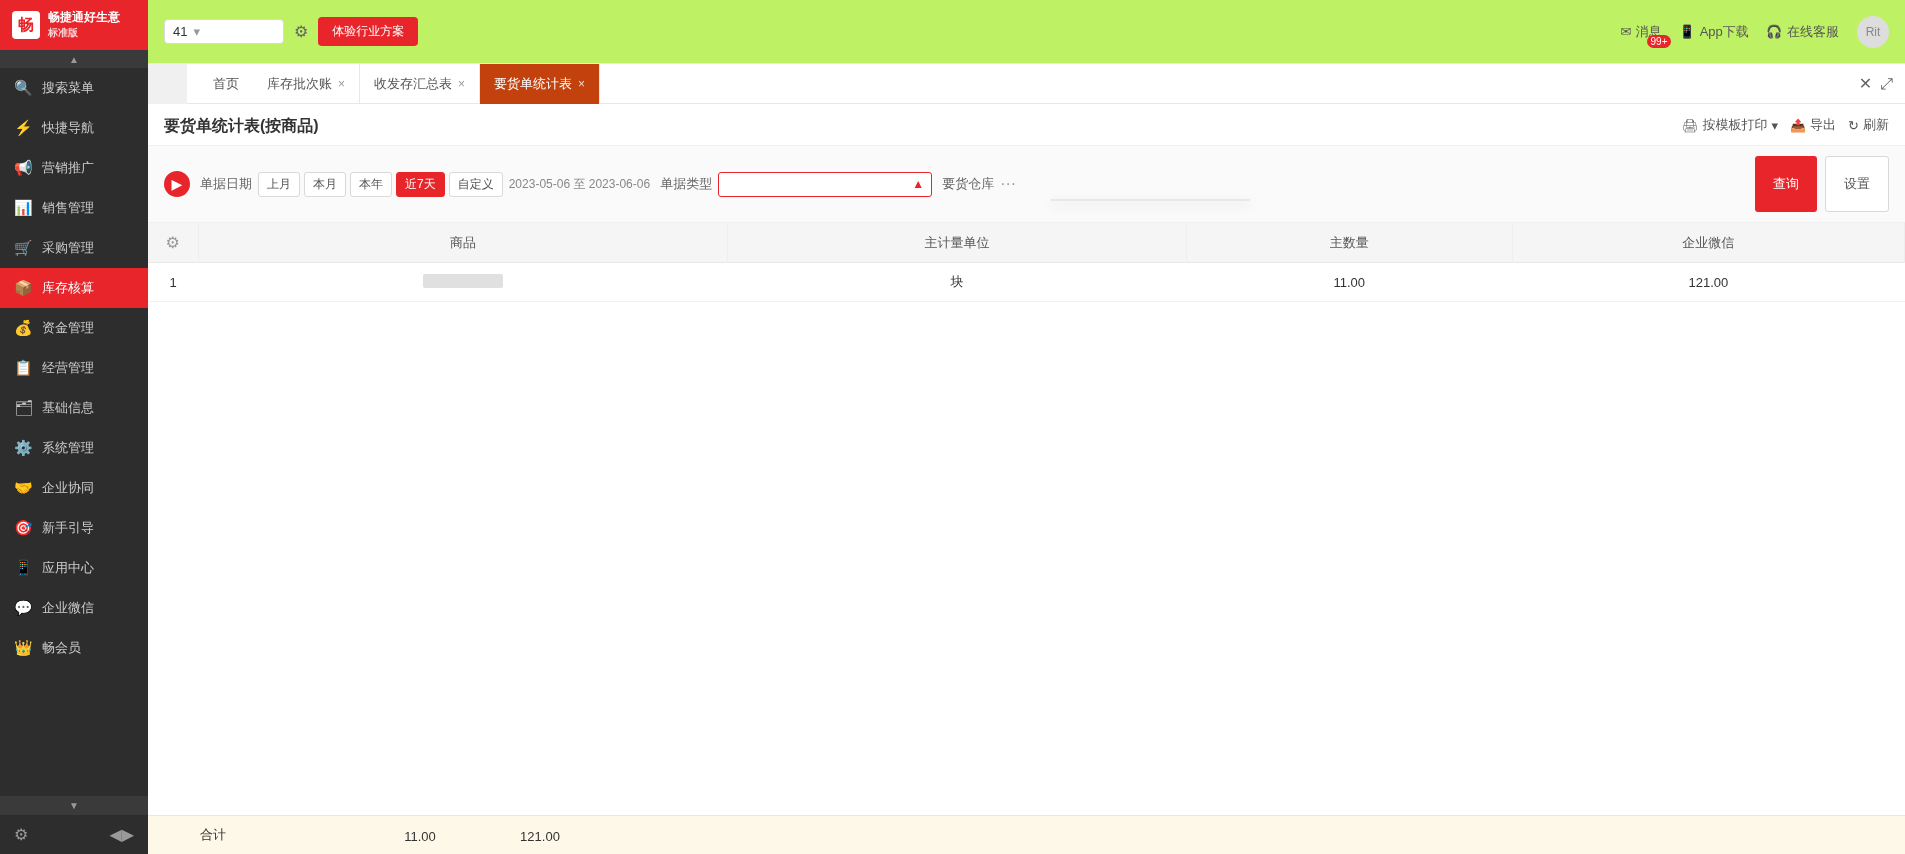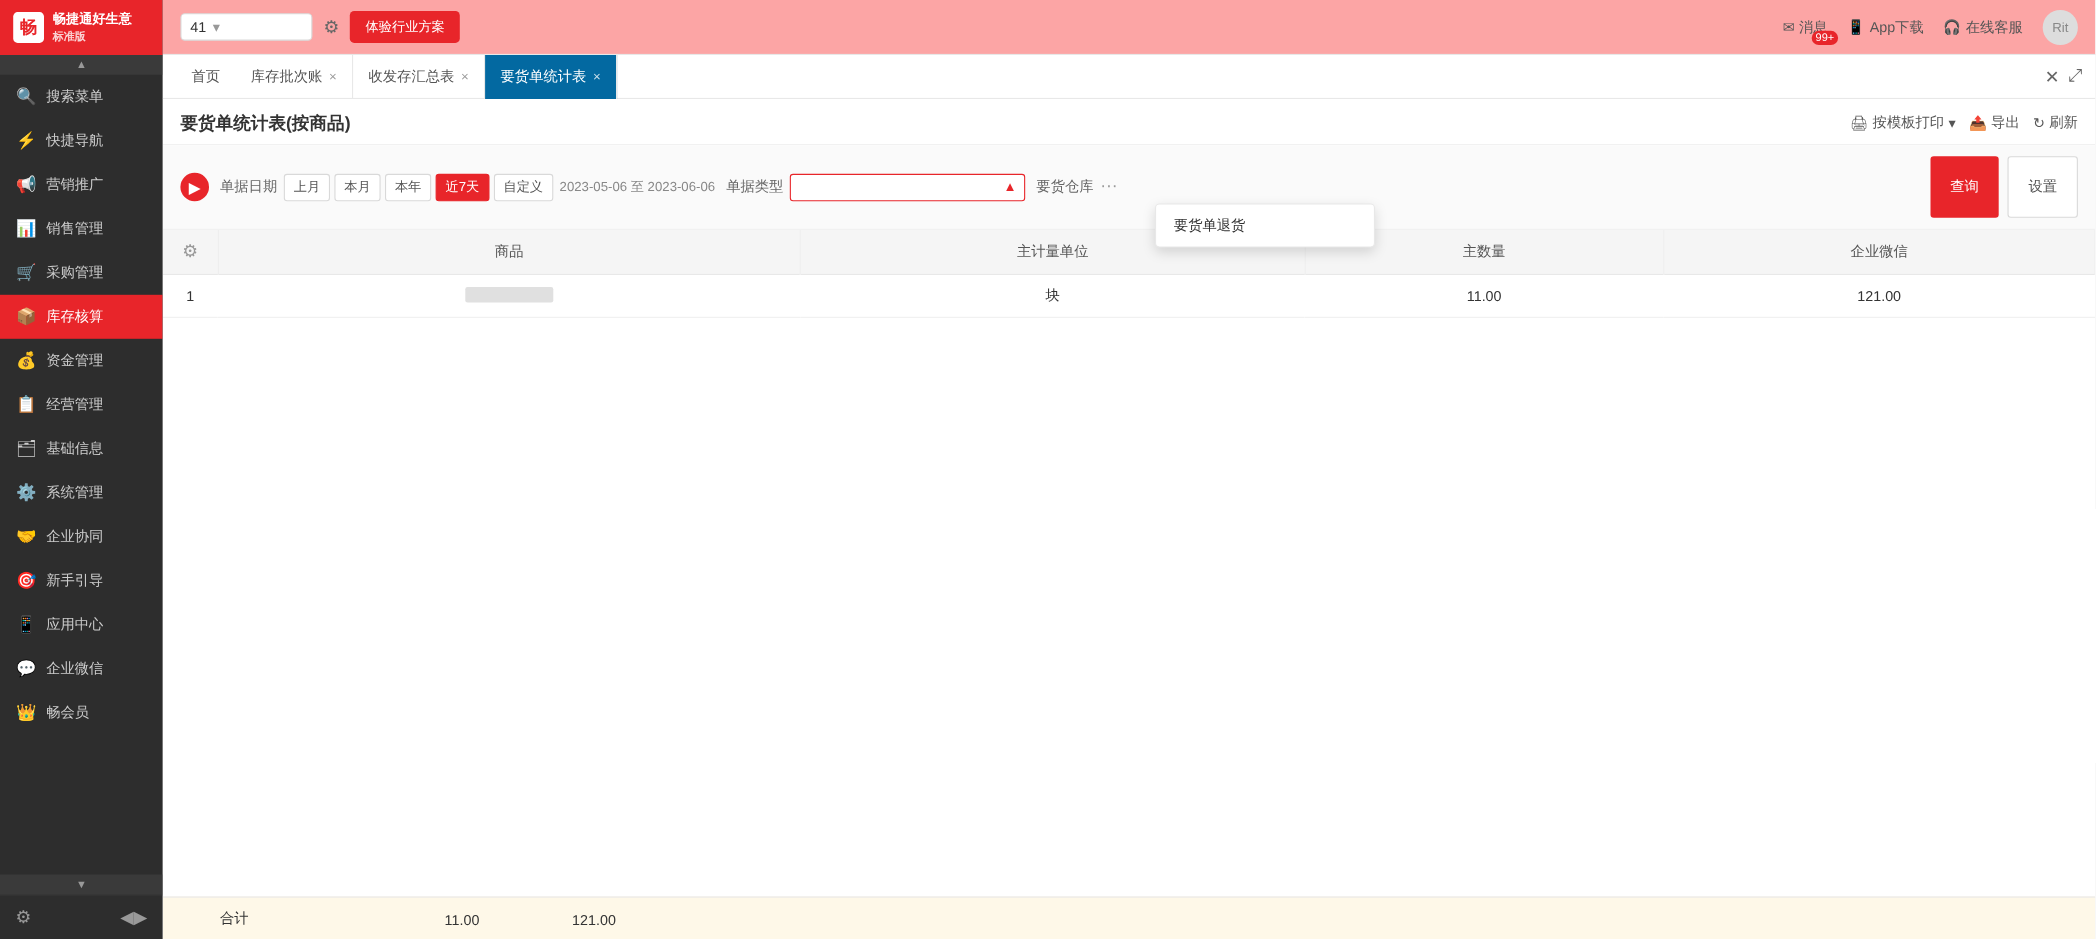--- a/index.html
+++ b/index.html
@@ -91,22 +91,22 @@
     .main-content {
       flex: 1;
       display: flex;
       flex-direction: column;
       overflow: hidden;
       background: #f0f0f0;
     }
 
     
     .top-bar {
-      height: 50px;
-      background: #fca5a5;
+      height: 64px;
+      background: #bef264;
       display: flex;
       padding: 0 16px;
       border-bottom: 1px solid #e8e8e8;
       flex-shrink: 0;
       justify-content: space-between;
     }
     .top-bar-left {
       display: flex;
       align-items: center;
       gap: 10px;
@@ -173,39 +173,40 @@
     
     .tabs-bar {
       height: 40px;
       background: white;
       display: flex;
       align-items: center;
       padding: 0 12px;
       border-bottom: 1px solid #e8e8e8;
       flex-shrink: 0;
       gap: 0;
+      margin-left: 39px;
     }
     .tab {
       display: flex;
       align-items: center;
       padding: 0 14px;
       height: 40px;
       font-size: 13px;
       cursor: pointer;
       color: #555;
       border-right: 1px solid #e8e8e8;
       white-space: nowrap;
     }
     .tab .tab-close {
       margin-left: 6px;
       color: #999;
       font-size: 12px;
     }
     .tab.active {
-      background: #0369a1;
+      background: #c2410c;
       color: white;
     }
     .tab.active .tab-close { color: rgba(255,255,255,0.8); }
     .tab-home { padding: 0 14px; color: #555; font-size: 13px; cursor: pointer; }
     .tabs-right {
       margin-left: auto;
       display: flex;
       align-items: center;
       gap: 8px;
     }
@@ -620,23 +621,20 @@
         </div>
         <span class="filter-date-range">2023-05-06 至 2023-06-06</span>
       </div>
 
       <div class="filter-group filter-input-group">
         <span class="filter-label">单据类型</span>
         <input class="filter-input" type="text" value="" style="">
         <span class="filter-input-chevron">▲</span>
 
         <div class="dropdown-overlay">
-          <div class="dropdown-item">
-            <span>要货单退货</span>
-          </div>
         </div>
       </div>
 
       <div class="filter-group">
         <span class="filter-warehouse-label">要货仓库</span>
         <span class="filter-warehouse-dots">···</span>
       </div>
 
       <div class="filter-actions">
         <button class="btn-query">查询</button>

